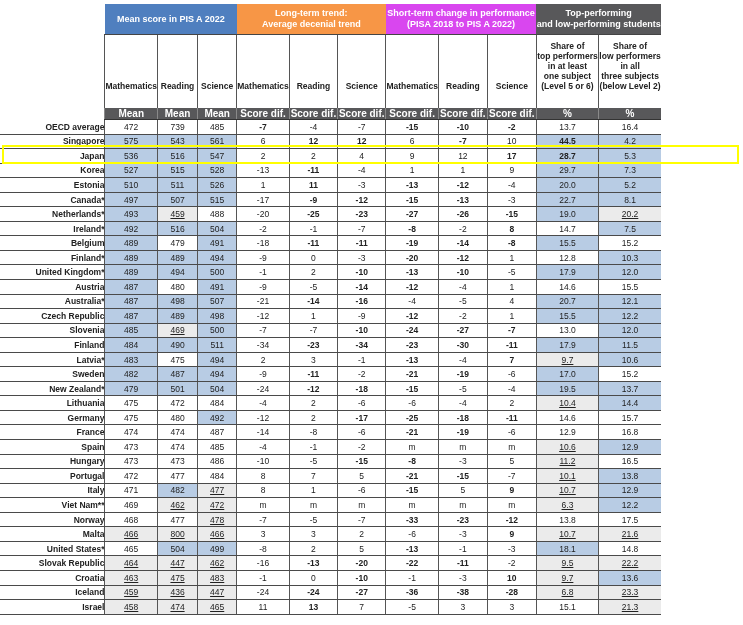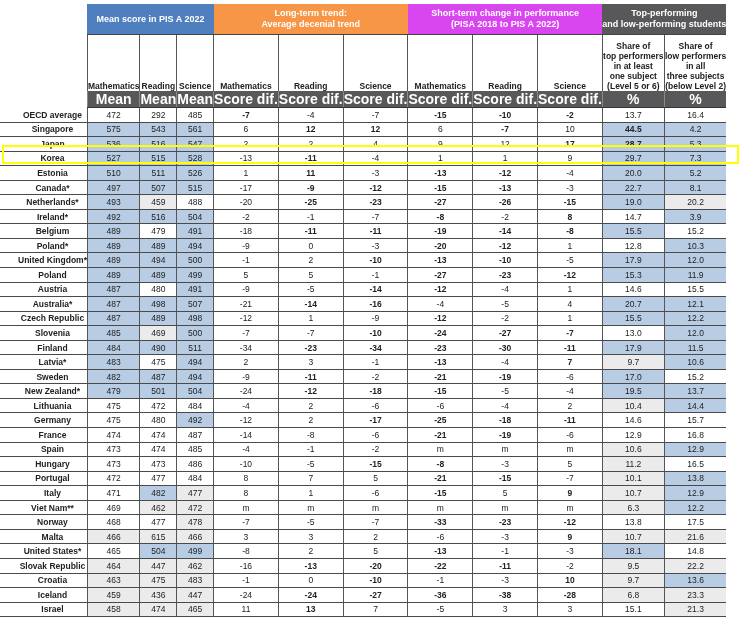--- a/index.html
+++ b/index.html
@@ -8,28 +8,28 @@
   table { border-collapse: collapse; position: absolute; left: 0; top: 4px; table-layout: fixed; }
   col.c-name { width: 142px; }
   col.c-num { width: 52px; }
   col.c-pct { width: 63px; }
   th, td { padding: 0; font-size: 8.5px; color: #222; text-align: center; white-space: nowrap; overflow: hidden; }
   .grp { height: 30px; font-size: 9px; font-weight: bold; color: #ffffff; line-height: 11px; border-bottom: 1.5px solid #444; }
   .grp-blue { background: #4f7fbf; }
   .grp-orange { background: #f79646; }
   .grp-green { background: #d946ef; }
   .grp-dark { background: #58585a; margin-top: 42px; }
-  .subj { height: 56px; vertical-align: bottom; font-weight: bold; font-size: 8.5px; border-left: 1px solid #555; line-height: 10px; padding-bottom: 0; white-space: normal; text-align: center; }
-  .unit { height: 11px; background: #58585a; color: #ffffff; font-weight: bold; font-size: 14px; border-left: 1px solid #8a8a8a; border-bottom: 1.5px solid #333; }
+  .subj { height: 56px; vertical-align: bottom; font-weight: bold; font-size: 8.5px; border-left: 1px solid #555; line-height: 10px; padding-bottom: 17px; white-space: normal; text-align: center; }
+  .unit { height: 11px; background: #58585a; color: #ffffff; font-weight: bold; font-size: 10px; border-left: 1px solid #8a8a8a; border-bottom: 1.5px solid #333; }
   .blank { background: #fff; border: none; }
   tbody td { height: 13.55px; border-left: 1px solid #555; border-bottom: 1px solid #4a4a4a; }
-  tbody td.name { text-align: center; font-weight: bold; padding-left: 18px; border-left: none; font-size: 8.5px; }
+  tbody td.name { text-align: right; font-weight: bold; padding-left: 18px; border-left: none; font-size: 8.5px; }
   td.b { font-weight: bold; }
   td.hi { background: #b8cce4; }
-  td.lo { background: #ebebeb; }
+  td.lo { background: #ebebeb; text-decoration: underline; }
   .highlight { position: absolute; left: 2px; top: 146px; width: 737px; height: 15px; border: 2.5px solid #ffff00; box-sizing: border-box; pointer-events: none; }
 </style>
 </head>
 <body>
 
 <div class="wrap">
   <table>
     <colgroup>
       <col class="c-name">
         <col class="c-num">
@@ -82,21 +82,21 @@
         <th class="unit">Score dif.</th>
         <th class="unit">Score dif.</th>
         <th class="unit">%</th>
         <th class="unit">%</th>
       </tr>
     </thead>
     <tbody id="tbody">
         <tr>
           <td class="name">OECD average</td>
           <td>472</td>
-          <td>292</td>
+          <td>739</td>
           <td>485</td>
           <td class="b">-7</td>
           <td>-4</td>
           <td>-7</td>
           <td class="b">-15</td>
           <td class="b">-10</td>
           <td class="b">-2</td>
           <td>13.7</td>
           <td>16.4</td>
         </tr>
@@ -189,38 +189,38 @@
           <td class="hi">492</td>
           <td class="hi">516</td>
           <td class="hi">504</td>
           <td>-2</td>
           <td>-1</td>
           <td>-7</td>
           <td class="b">-8</td>
           <td>-2</td>
           <td class="b">8</td>
           <td>14.7</td>
-          <td class="hi">3.9</td>
+          <td class="hi">7.5</td>
         </tr>
         <tr>
           <td class="name">Belgium</td>
           <td class="hi">489</td>
           <td>479</td>
           <td class="hi">491</td>
           <td>-18</td>
           <td class="b">-11</td>
           <td class="b">-11</td>
           <td class="b">-19</td>
           <td class="b">-14</td>
           <td class="b">-8</td>
           <td class="hi">15.5</td>
           <td>15.2</td>
         </tr>
         <tr>
-          <td class="name">Poland*</td>
+          <td class="name">Finland*</td>
           <td class="hi">489</td>
           <td class="hi">489</td>
           <td class="hi">494</td>
           <td>-9</td>
           <td>0</td>
           <td>-3</td>
           <td class="b">-20</td>
           <td class="b">-12</td>
           <td>1</td>
           <td>12.8</td>
@@ -232,34 +232,20 @@
           <td class="hi">494</td>
           <td class="hi">500</td>
           <td>-1</td>
           <td>2</td>
           <td class="b">-10</td>
           <td class="b">-13</td>
           <td class="b">-10</td>
           <td>-5</td>
           <td class="hi">17.9</td>
           <td class="hi">12.0</td>
-        </tr>
-        <tr>
-          <td class="name">Poland</td>
-          <td class="hi">489</td>
-          <td class="hi">489</td>
-          <td class="hi">499</td>
-          <td>5</td>
-          <td>5</td>
-          <td>-1</td>
-          <td class="b">-27</td>
-          <td class="b">-23</td>
-          <td class="b">-12</td>
-          <td class="hi">15.3</td>
-          <td class="hi">11.9</td>
         </tr>
         <tr>
           <td class="name">Austria</td>
           <td class="hi">487</td>
           <td>480</td>
           <td class="hi">491</td>
           <td>-9</td>
           <td>-5</td>
           <td class="b">-14</td>
           <td class="b">-12</td>
@@ -488,21 +474,21 @@
           <td>-7</td>
           <td class="b">-33</td>
           <td class="b">-23</td>
           <td class="b">-12</td>
           <td>13.8</td>
           <td>17.5</td>
         </tr>
         <tr>
           <td class="name">Malta</td>
           <td class="lo">466</td>
-          <td class="lo">615</td>
+          <td class="lo">800</td>
           <td class="lo">466</td>
           <td>3</td>
           <td>3</td>
           <td>2</td>
           <td>-6</td>
           <td>-3</td>
           <td class="b">9</td>
           <td class="lo">10.7</td>
           <td class="lo">21.6</td>
         </tr>

